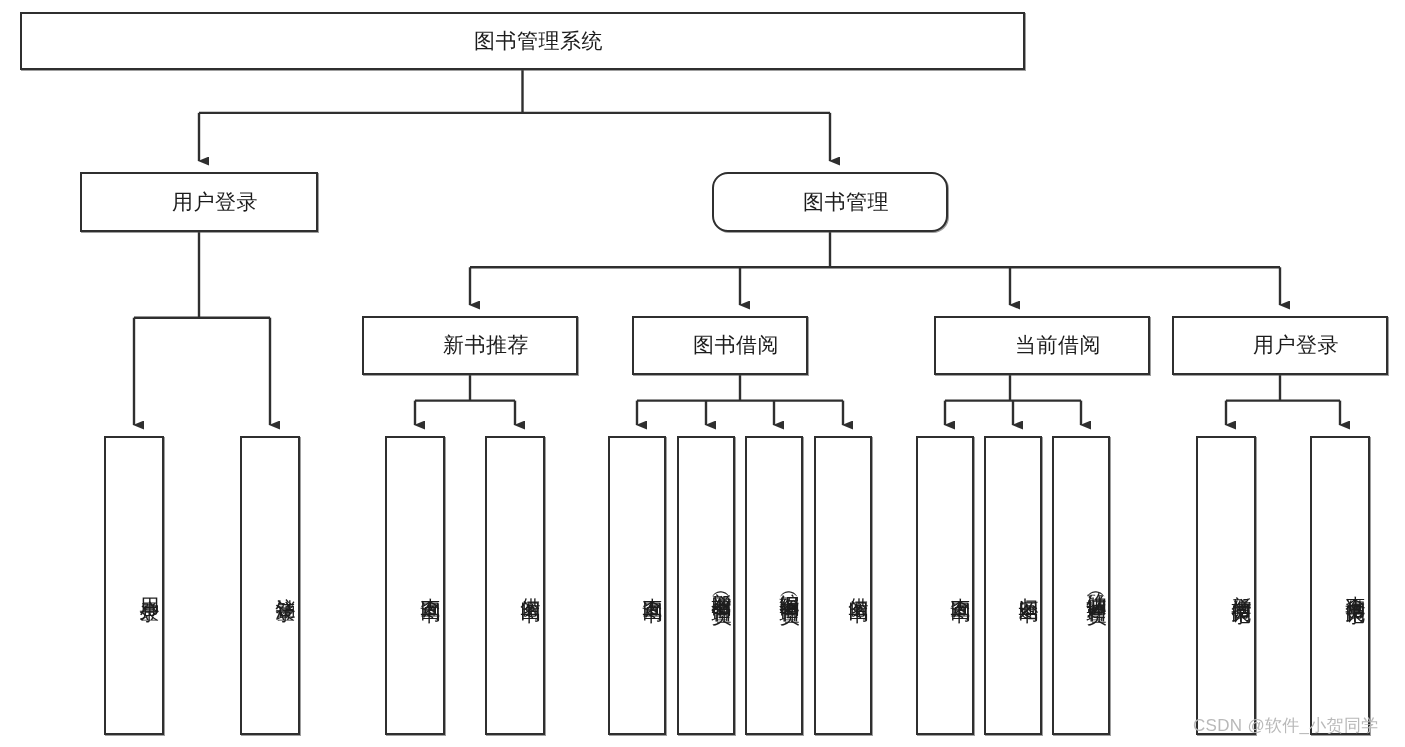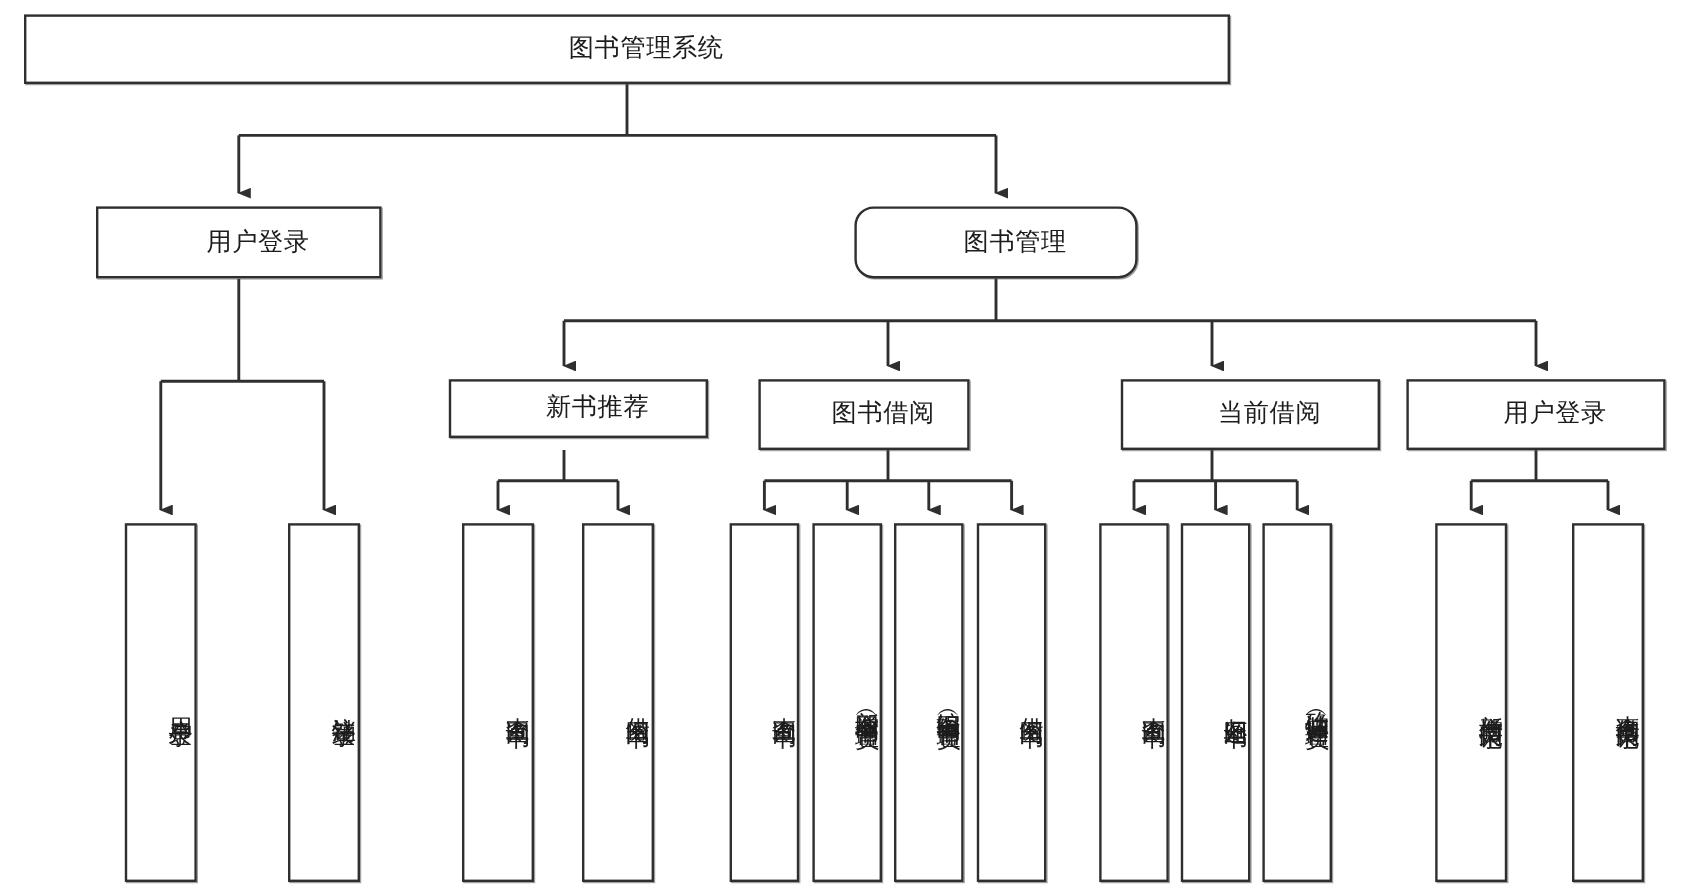--- a/index.html
+++ b/index.html
@@ -112,21 +112,21 @@
   <div id="node-layer">
       <div class="node" style="left: 20px; top: 12px; width: 1005px; height: 58px;">
         <span class="node-label">图书管理系统</span>
       </div>
       <div class="node" style="left: 80px; top: 172px; width: 238px; height: 60px;">
         <span class="node-label">用户登录</span>
       </div>
       <div class="node" style="left: 712px; top: 172px; width: 236px; height: 60px; border-radius: 16px;">
         <span class="node-label">图书管理</span>
       </div>
-      <div class="node" style="left: 374px; top: 316px; width: 216px; height: 49px;">
+      <div class="node" style="left: 362px; top: 316px; width: 216px; height: 59px; font-family: Liberation Serif, serif;">
         <span class="node-label">新书推荐</span>
       </div>
       <div class="node" style="left: 632px; top: 316px; width: 176px; height: 59px;">
         <span class="node-label">图书借阅</span>
       </div>
       <div class="node" style="left: 934px; top: 316px; width: 216px; height: 59px;">
         <span class="node-label">当前借阅</span>
       </div>
       <div class="node" style="left: 1172px; top: 316px; width: 216px; height: 59px;">
         <span class="node-label">用户登录</span>
@@ -164,13 +164,14 @@
       <div class="node vertical" style="left: 1052px; top: 436px; width: 58px; height: 299px;">
         <span class="node-label">确认归还（管理员）</span>
       </div>
       <div class="node vertical" style="left: 1196px; top: 436px; width: 60px; height: 299px;">
         <span class="node-label">新增借阅记录</span>
       </div>
       <div class="node vertical" style="left: 1310px; top: 436px; width: 60px; height: 299px;">
         <span class="node-label">查询借阅记录</span>
       </div>
     </div>
+  <div class="watermark">CSDN @软件_小贺同学</div>
 </div>
 
 </body></html>

